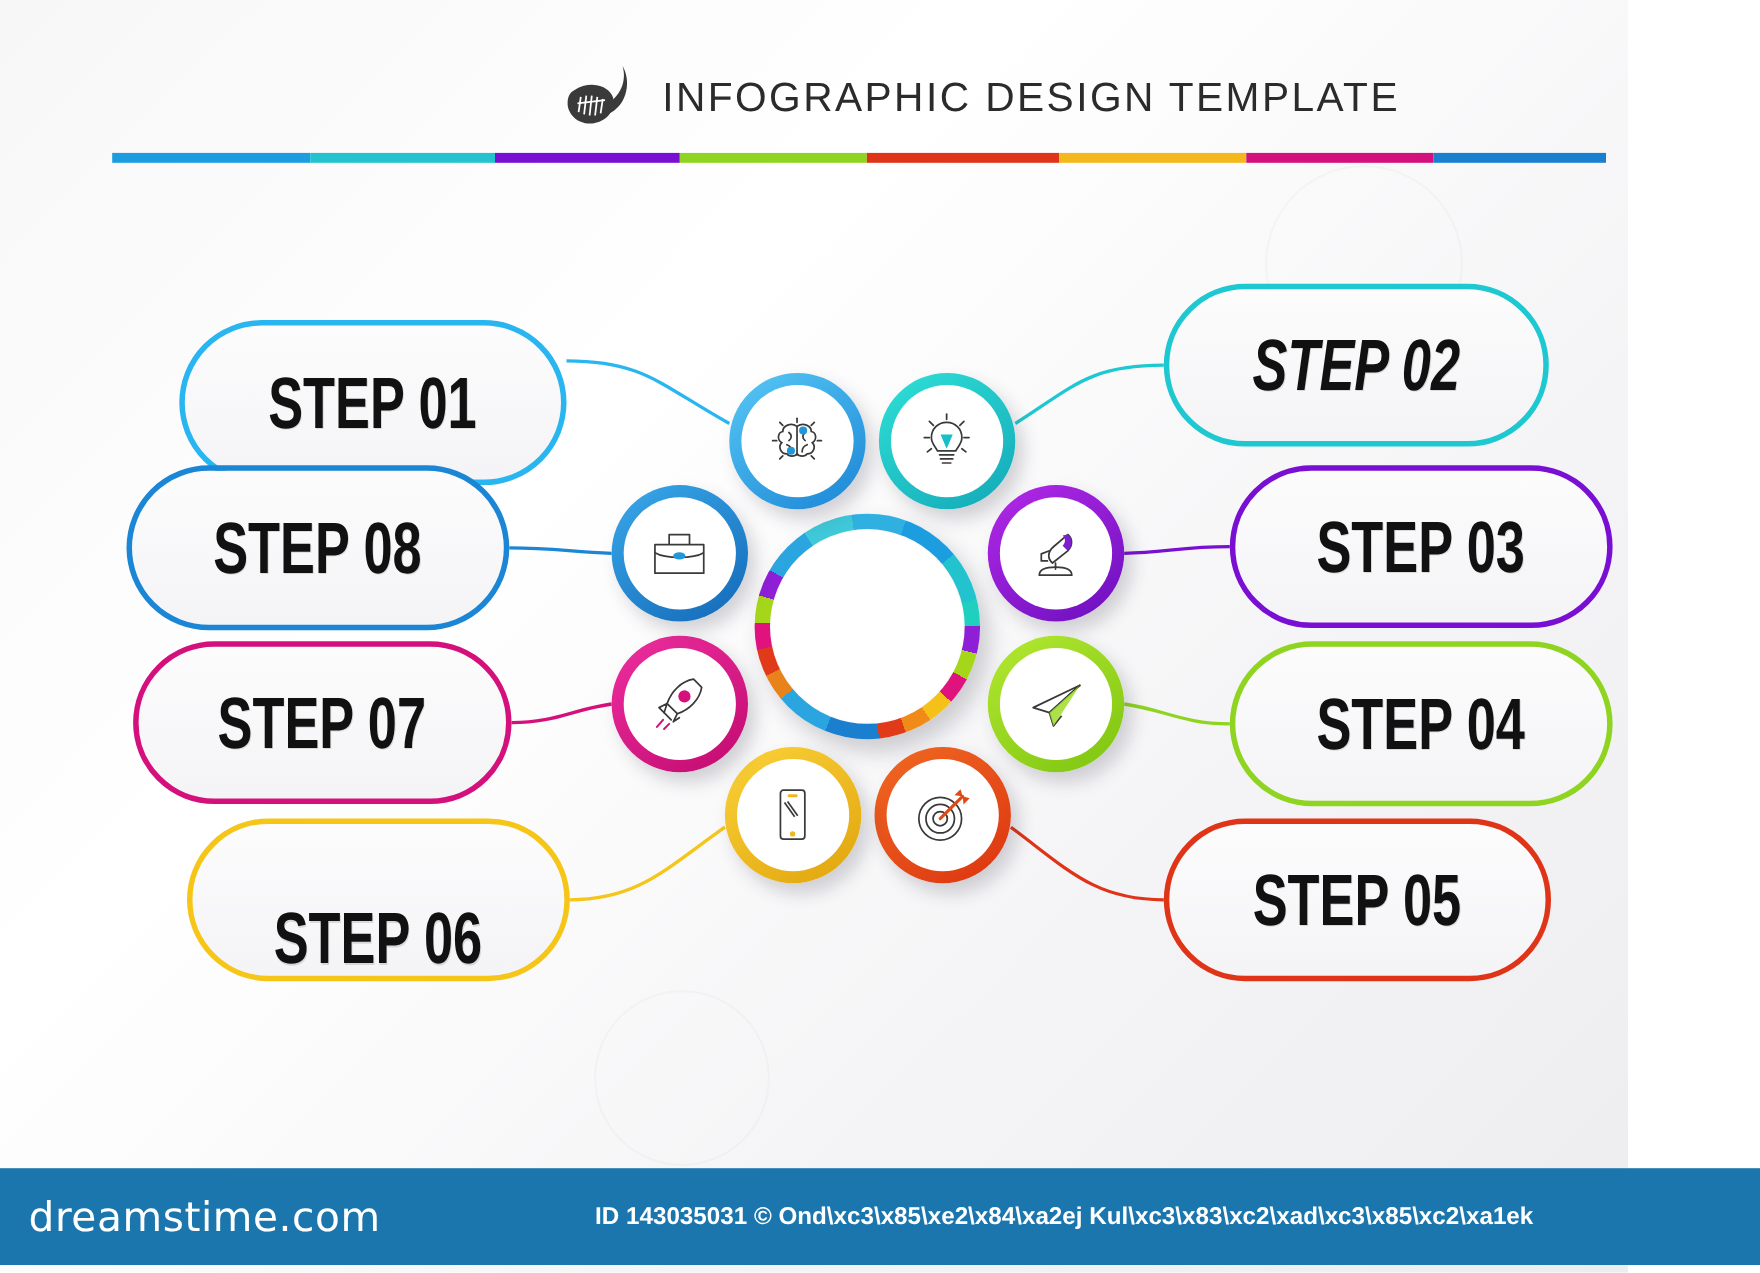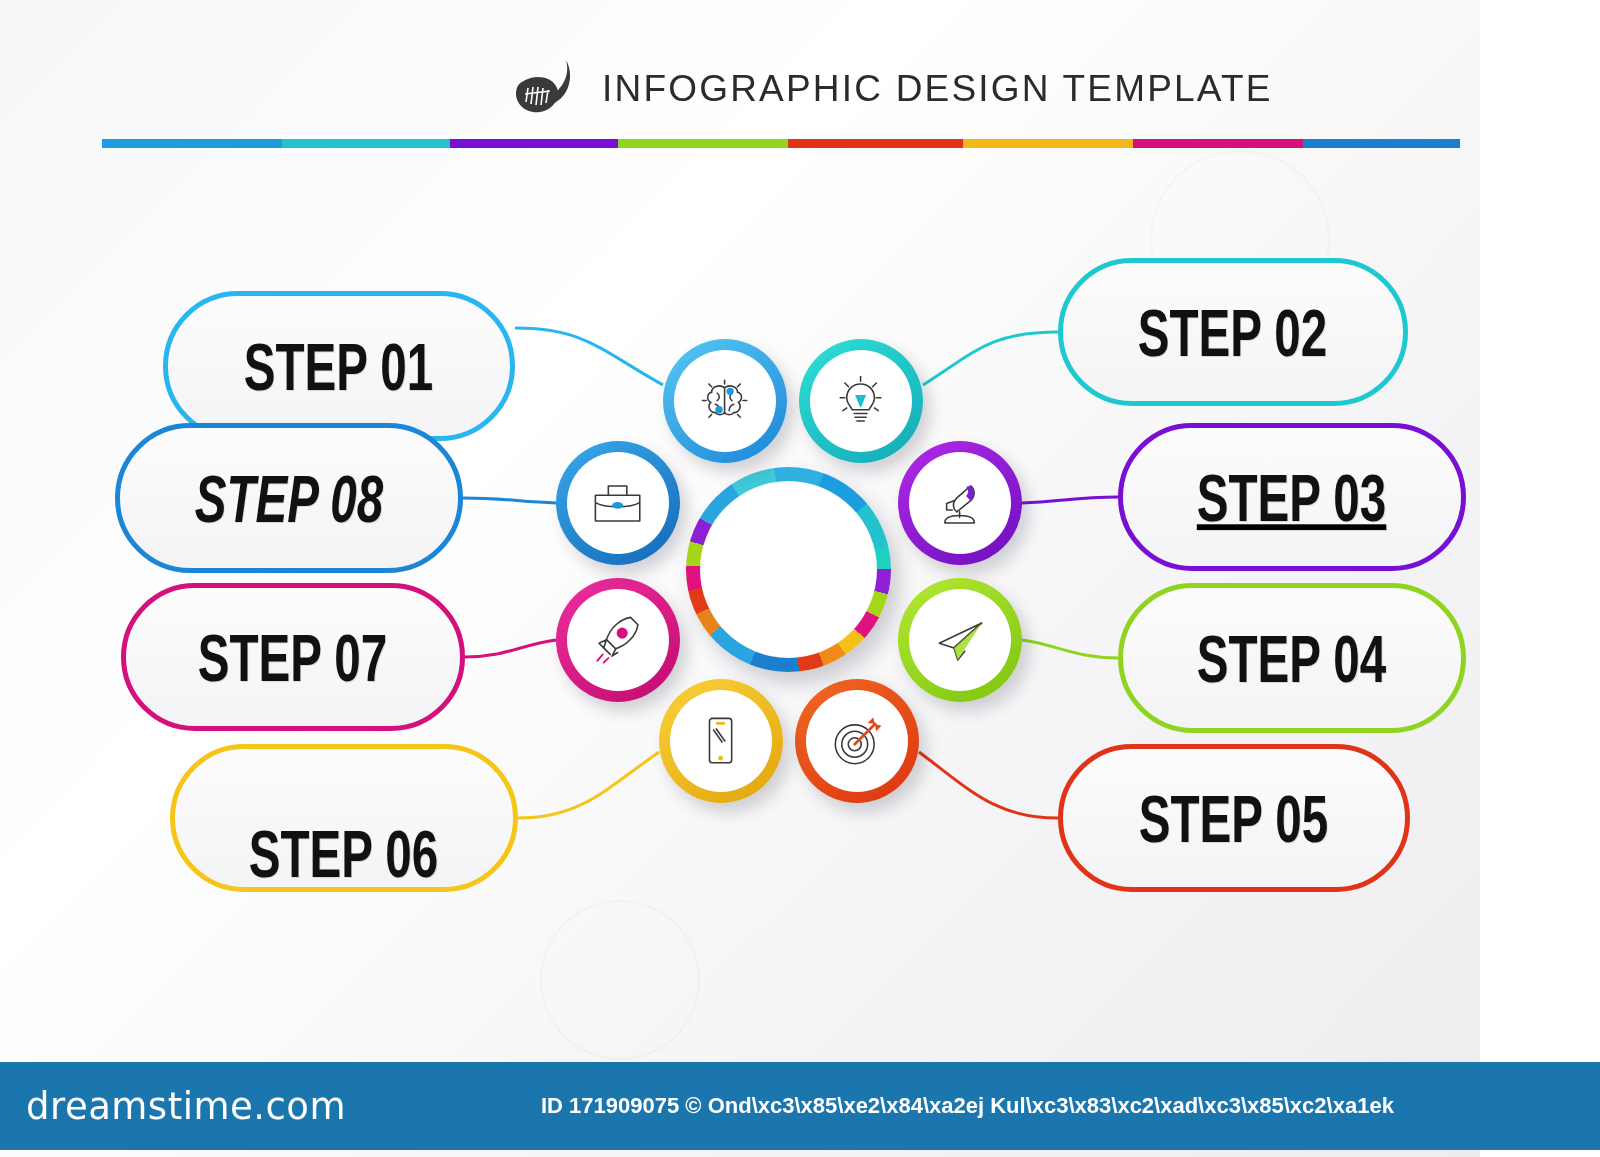--- a/index.html
+++ b/index.html
@@ -241,33 +241,33 @@
     <path d="M1118 497 C 1075 497 1060 502 1022 503" fill="none" stroke="#7a0fd4" stroke-width="3"></path>
 
     <path d="M1118 658 C 1075 658 1058 645 1022 640" fill="none" stroke="#8fd420" stroke-width="3"></path>
 
     <path d="M1058 818 C 995 818 970 790 919 752" fill="none" stroke="#e03418" stroke-width="3"></path>
   </svg>
 
   <div class="pill" id="pill-01" style="border-color: rgb(41, 182, 240);">
     <span class="pill-label">STEP 01</span>
   </div>
-  <div class="pill" id="pill-08" style="border-color: rgb(27, 133, 214); font-style: italic;">
+  <div class="pill" id="pill-08" style="border-color: rgb(27, 133, 214);">
     <span class="pill-label">STEP 08</span>
   </div>
   <div class="pill" id="pill-07" style="border-color: rgb(212, 16, 124);">
     <span class="pill-label">STEP 07</span>
   </div>
   <div class="pill" id="pill-06" style="border-color: rgb(245, 197, 24); align-items: flex-end;">
     <span class="pill-label">STEP 06</span>
   </div>
-  <div class="pill" id="pill-02" style="border-color: rgb(30, 200, 208);">
+  <div class="pill" id="pill-02" style="border-color: rgb(30, 200, 208); font-style: italic;">
     <span class="pill-label">STEP 02</span>
   </div>
-  <div class="pill" id="pill-03" style="border-color: rgb(122, 15, 212); text-decoration: underline;">
+  <div class="pill" id="pill-03" style="border-color: rgb(122, 15, 212);">
     <span class="pill-label">STEP 03</span>
   </div>
   <div class="pill" id="pill-04" style="border-color: rgb(143, 212, 32);">
     <span class="pill-label">STEP 04</span>
   </div>
   <div class="pill" id="pill-05" style="border-color: rgb(224, 52, 24); justify-content: center;">
     <span class="pill-label">STEP 05</span>
   </div>
 
   <div class="cluster">
@@ -410,16 +410,16 @@
         </svg>
       </div>
     </div>
 
   </div>
 
   <div class="footer">
     <div class="footer-logo">
       <span>dreamstime.com</span>
     </div>
-    <div class="footer-credit">ID 171909075 © Ond\xc3\x85\xe2\x84\xa2ej Kul\xc3\x83\xc2\xad\xc3\x85\xc2\xa1ek</div>
+    <div class="footer-credit">ID 143035031 © Ond\xc3\x85\xe2\x84\xa2ej Kul\xc3\x83\xc2\xad\xc3\x85\xc2\xa1ek</div>
   </div>
 
 </div>
 
 </body></html>

